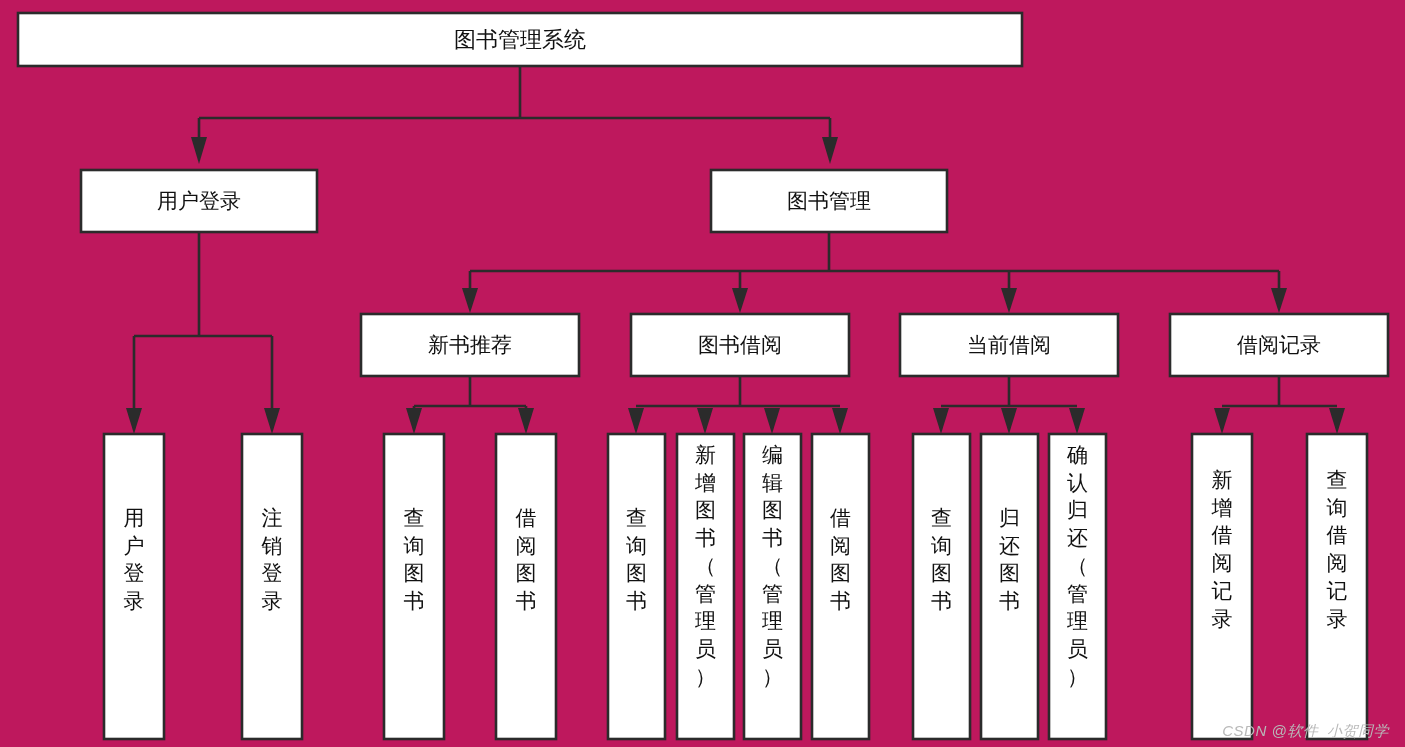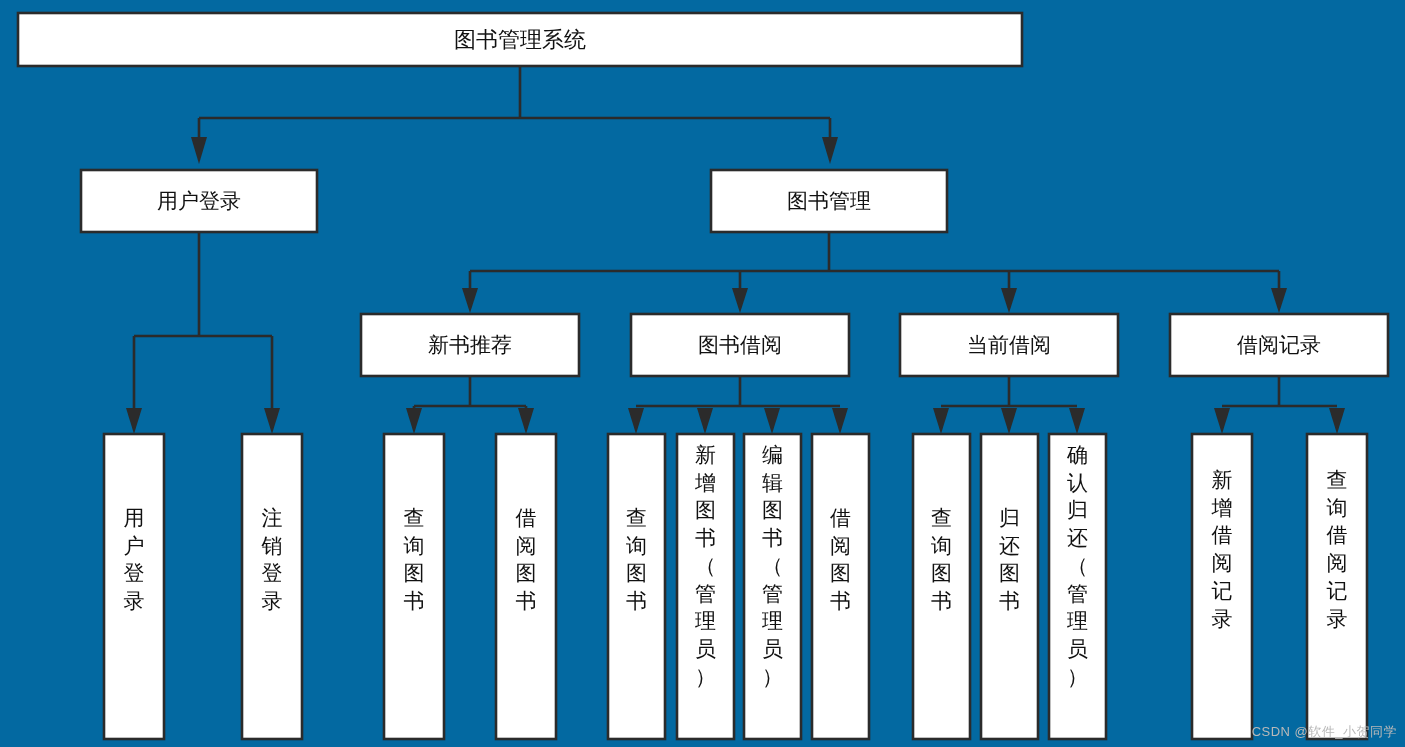--- a/index.html
+++ b/index.html
@@ -10,21 +10,21 @@
   body {
     width: 1405px;
     height: 747px;
     font-family: "Liberation Sans", "DejaVu Sans", sans-serif;
     overflow: hidden;
   }
   #diagram-root {
     position: relative;
     width: 1405px;
     height: 747px;
-    background: #0369a1;
+    background: #be185d;
   }
   svg.diagram-canvas {
     position: absolute;
     top: 0;
     left: 0;
     width: 1405px;
     height: 747px;
     display: block;
   }
   .node-box {
@@ -61,26 +61,27 @@
     font-family: "Liberation Sans", "DejaVu Sans", sans-serif;
     font-size: 21px;
     line-height: 1.32;
     color: #111111;
     text-align: center;
     white-space: pre;
     pointer-events: none;
   }
   .watermark {
     position: absolute;
-    right: 8px;
+    right: 16px;
     bottom: 6px;
     font-family: "Liberation Sans", "DejaVu Sans", sans-serif;
-    font-size: 13px;
+    font-size: 15px;
     color: #b9b9b9;
     letter-spacing: 0.5px;
+    font-style: italic;
   }
 </style>
 </head>
 <body>
 
 <div id="diagram-root">
 
   <svg class="diagram-canvas" viewBox="0 0 1405 747" xmlns="http://www.w3.org/2000/svg">
     <defs></defs>
 

